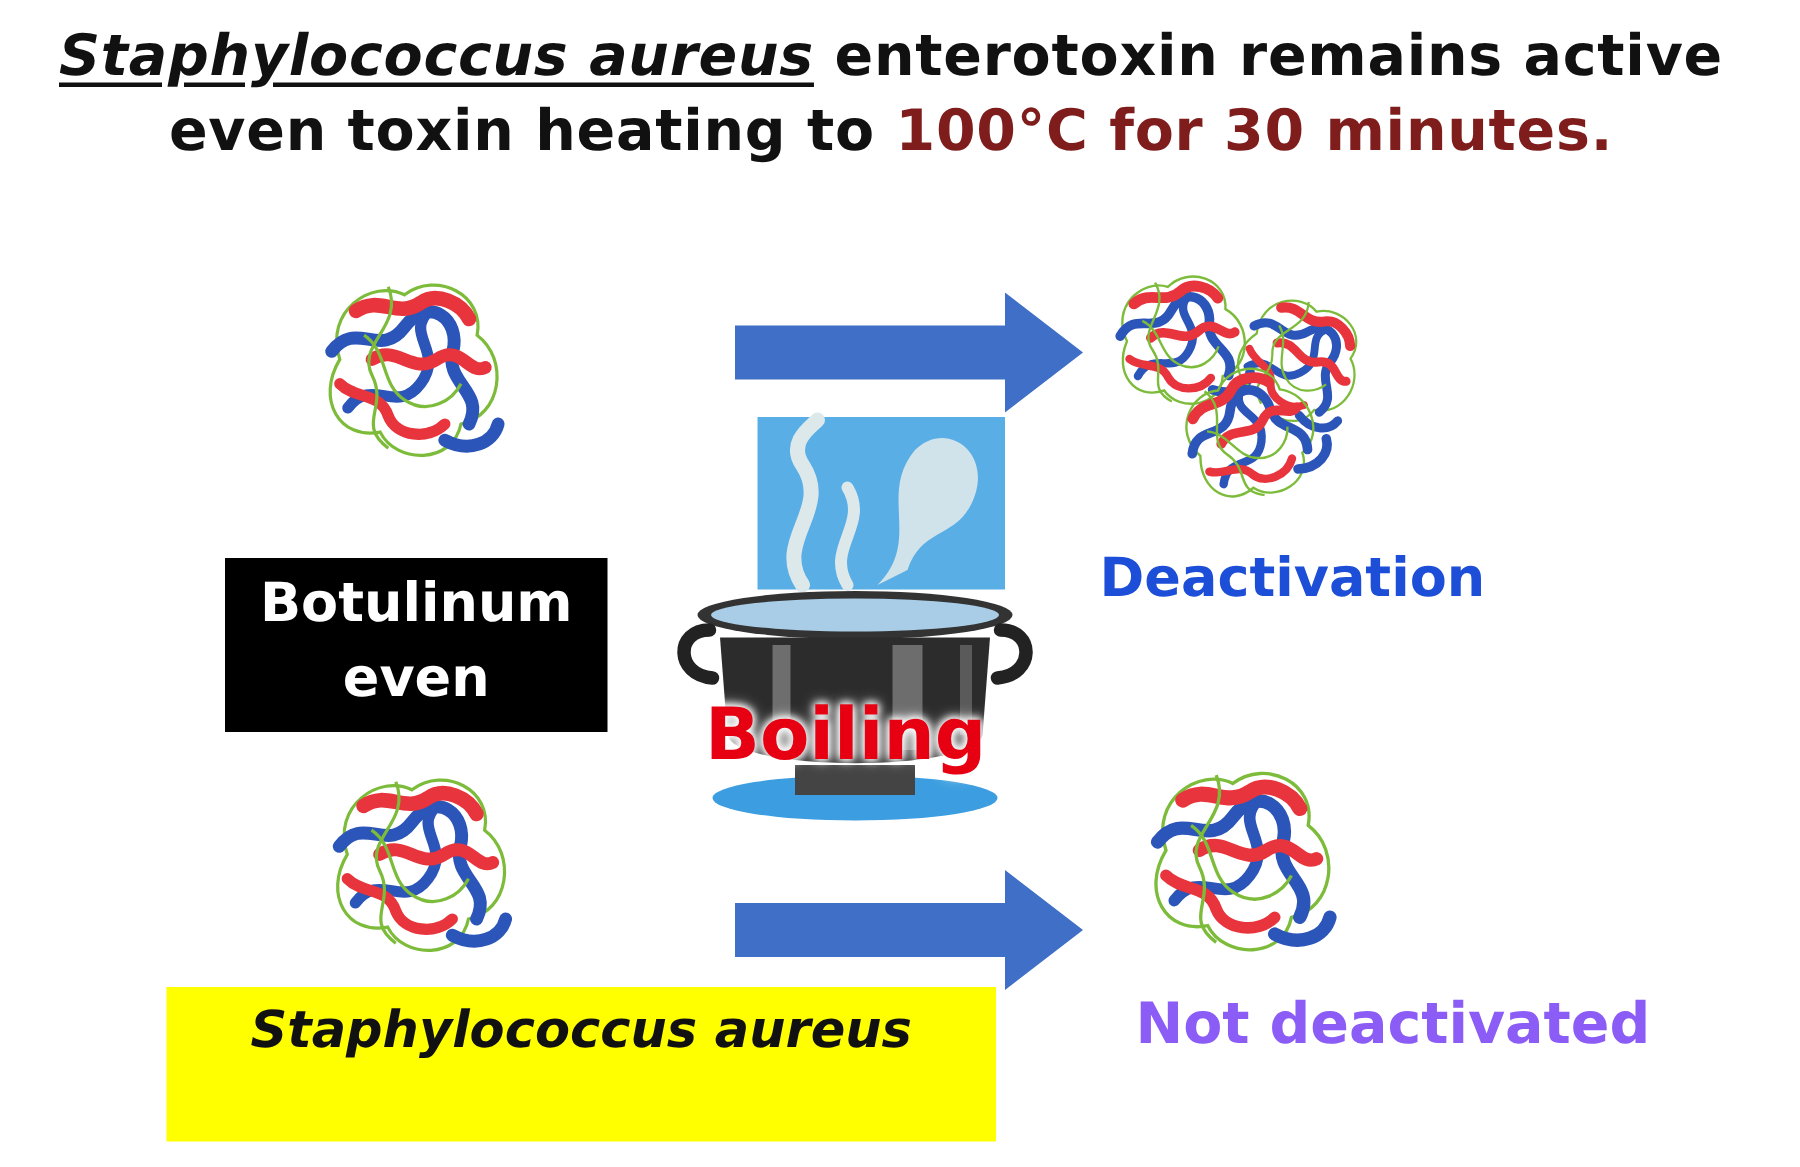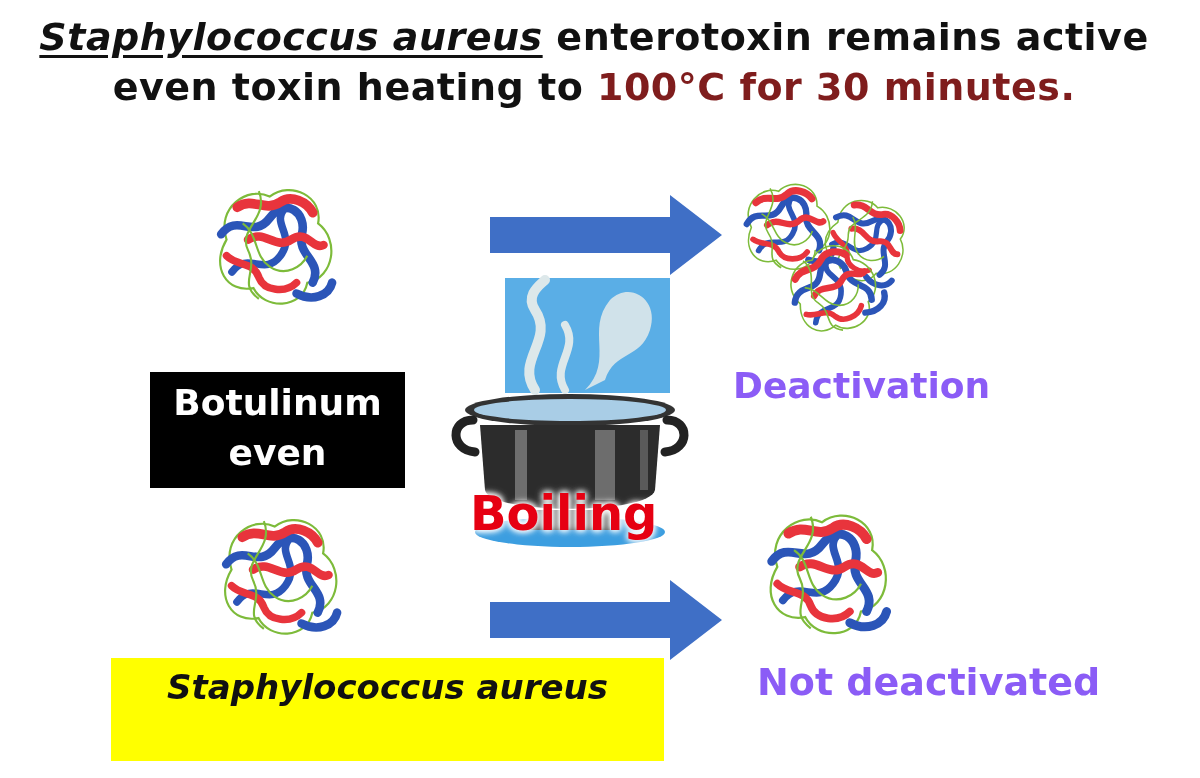--- a/index.html
+++ b/index.html
@@ -7,21 +7,21 @@
          font-family: "DejaVu Sans", "Liberation Sans", sans-serif; color: #111; }
   .abs { position: absolute; }
   .title { left: 0; top: 12px; width: 1188px; text-align: center; font-size: 38px; font-weight: bold; line-height: 50px; letter-spacing: 0.5px; }
   .title .it { font-style: italic; text-decoration: underline; text-underline-offset: 5px; }
   .title .red { color: #7f1d1d; }
   .label-box { text-align: center; font-weight: bold; }
   .bot-box { left: 150px; top: 335px; width: 255px; height: 116px; background: #000; color: #fff; font-size: 36px; line-height: 50px; padding-top: 6px; box-sizing: border-box; margin-top: 37px; }
   .staph-box { left: 111px; top: 658px; width: 553px; height: 103px; background: #ffff00; color: #111; font-size: 34px; line-height: 44px; padding-top: 7px; box-sizing: border-box; }
   .staph-box .it { font-style: italic; }
   .arrow { width: 232px; height: 80px; }
-  .result-red { color: #8b5cf6; font-size: 36px; font-weight: bold; }
+  .result-red { color: #1d4ed8; font-size: 36px; font-weight: bold; }
   .result-black { color: #8b5cf6; font-size: 38px; font-weight: bold; }
   .boil-label { color: #e60012; font-size: 48px; font-weight: bold; text-shadow: 0 0 6px #fff, 0 0 6px #fff, 0 0 10px #fff; }
 </style>
 </head>
 <body>
 
 <div class="abs title">
   <div>
     <span class="it">Staphylococcus aureus</span><span> enterotoxin remains active</span>
   </div>
@@ -85,21 +85,21 @@
   <ellipse cx="125" cy="140" rx="96" ry="11" fill="#a9cde6"></ellipse>
   <path d="M35,155 L40,220 C45,245 205,245 210,220 L215,155 Z" fill="#2c2c2c"></path>
   <rect x="70" y="160" width="12" height="70" fill="#8a8a8a" opacity="0.7"></rect>
   <rect x="150" y="160" width="20" height="70" fill="#9a9a9a" opacity="0.6"></rect>
   <rect x="195" y="160" width="8" height="60" fill="#7a7a7a" opacity="0.6"></rect>
   <path d="M28,150 C5,150 5,180 30,182" fill="none" stroke="#222" stroke-width="9" stroke-linecap="round"></path>
   <path d="M222,150 C245,150 245,180 220,182" fill="none" stroke="#222" stroke-width="9" stroke-linecap="round"></path>
   <ellipse cx="125" cy="262" rx="95" ry="15" fill="#3c9ee0"></ellipse>
   <rect x="85" y="240" width="80" height="20" fill="#444"></rect>
 </svg>
-<div class="abs boil-label" style="left:470px; top:462px;margin-top:23px;">Boiling</div>
+<div class="abs boil-label" style="left:470px; top:462px;">Boiling</div>
 
 <svg class="abs" style="left:210px; top:505px;" width="140" height="140" viewBox="0 0 130 130">
   <use href="#protein"></use>
 </svg>
 
 <svg class="abs arrow" style="left:490px; top:580px;" viewBox="0 0 232 80">
   <use href="#arrow"></use>
 </svg>
 
 <svg class="abs" style="left:755px; top:500px;" width="145" height="145" viewBox="0 0 130 130">

